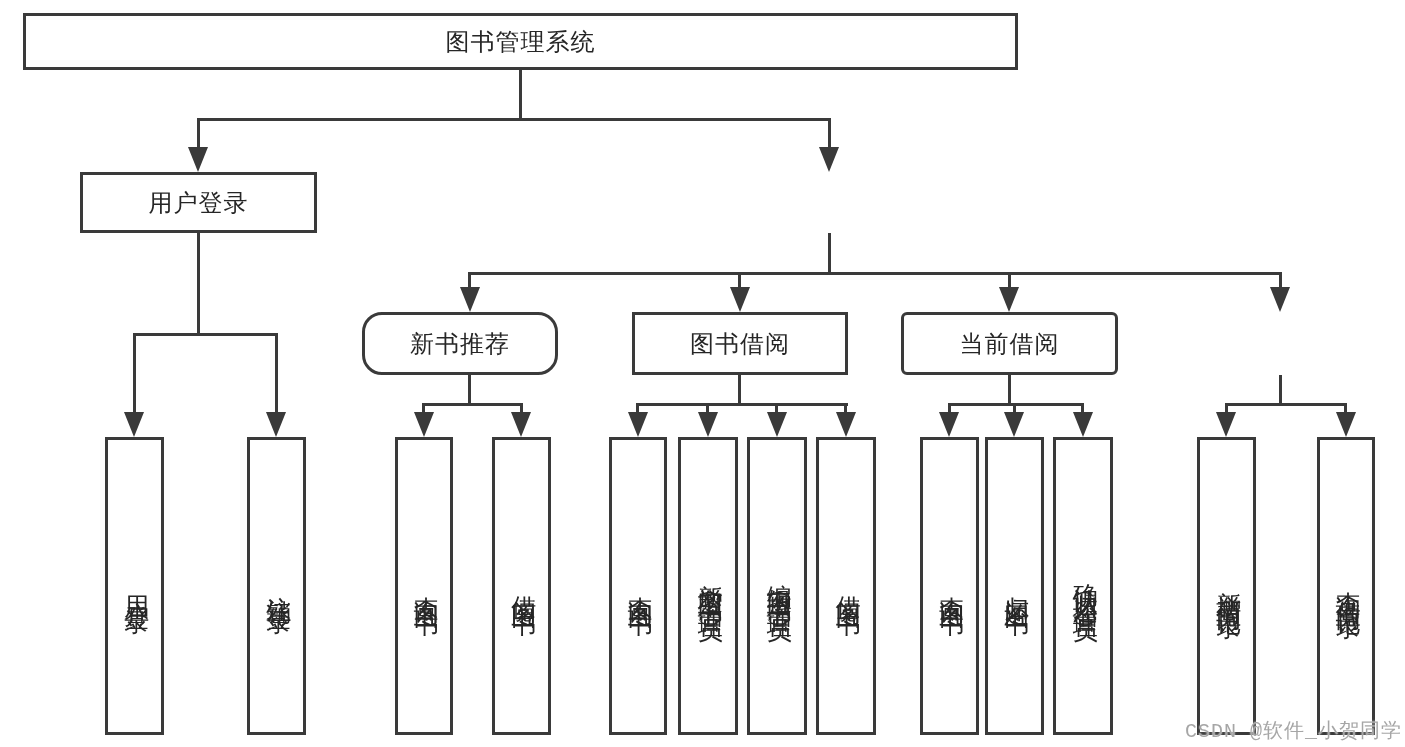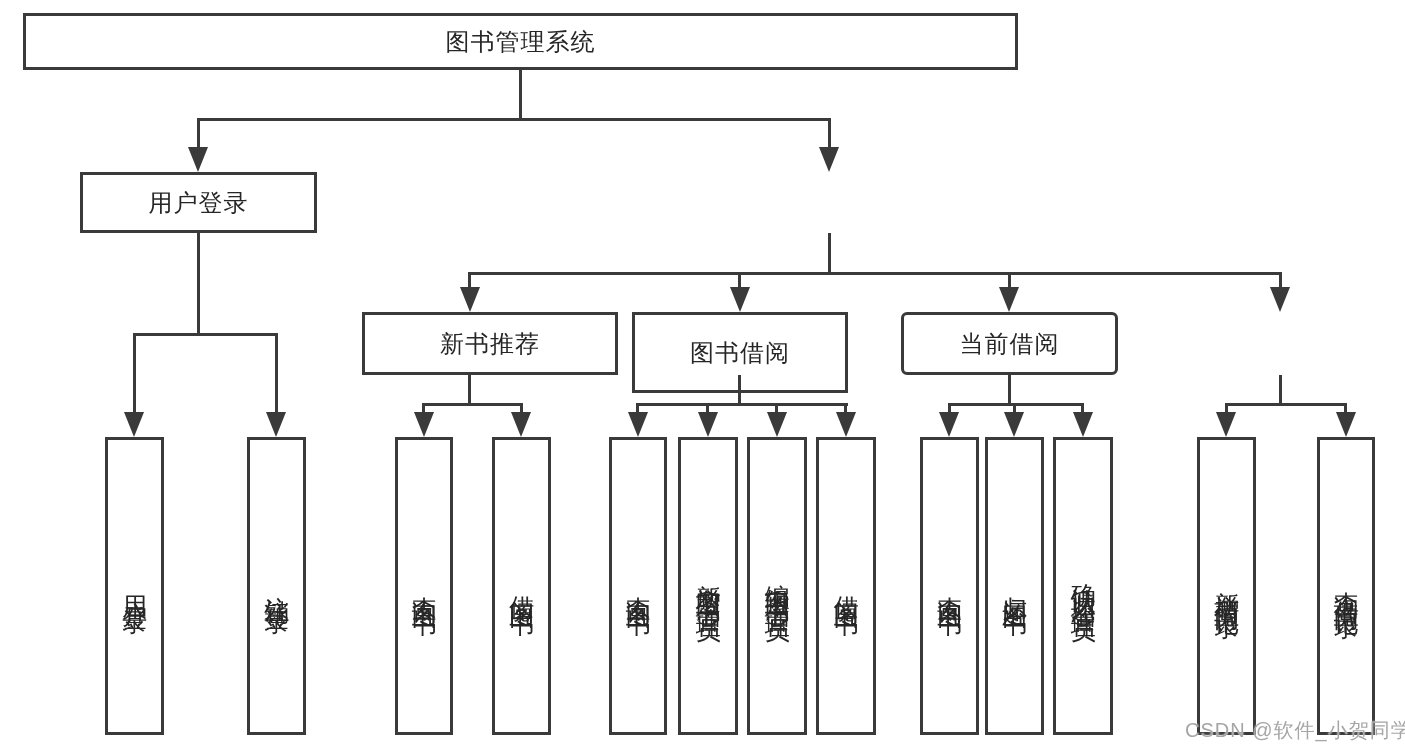--- a/index.html
+++ b/index.html
@@ -1,21 +1,21 @@
 <!DOCTYPE html>
 <html><head>
 <meta charset="utf-8">
 <style>
   html, body { margin: 0; padding: 0; background: #ffffff; }
   #stage {
     position: relative;
     width: 1405px;
     height: 747px;
     background: #ffffff;
-    font-family: Liberation Sans, sans-serif;
+    font-family: Liberation Mono, monospace;
     overflow: hidden;
   }
   .box {
     position: absolute;
     box-sizing: border-box;
     border: 3px solid #3a3a3a;
     background: #ffffff;
     display: flex;
     align-items: center;
     justify-content: center;
@@ -70,24 +70,24 @@
 <div id="stage">
 
   <div class="box" style="left:23px; top:13px; width:995px; height:57px;">
     <span class="lbl">图书管理系统</span>
   </div>
 
   <div class="box" style="left:80px; top:172px; width:237px; height:61px;">
     <span class="lbl">用户登录</span>
   </div>
 
-  <div class="box" style="left:362px; top:312px; width:256px; height:63px;">
+  <div class="box" style="left:362px; top:312px; width:196px; height:63px;border-radius:20px;">
     <span class="lbl">新书推荐</span>
   </div>
-  <div class="box" style="left:632px; top:312px; width:216px; height:81px;">
+  <div class="box" style="left:632px; top:312px; width:216px; height:63px;">
     <span class="lbl">图书借阅</span>
   </div>
   <div class="box" style="left:901px; top:312px; width:217px; height:63px;border-radius:6px;">
     <span class="lbl">当前借阅</span>
   </div>
 
   <div class="box leaf" style="left:105px;">
     <span class="vlbl">用户登录</span>
   </div>
   <div class="box leaf" style="left:247px;">

